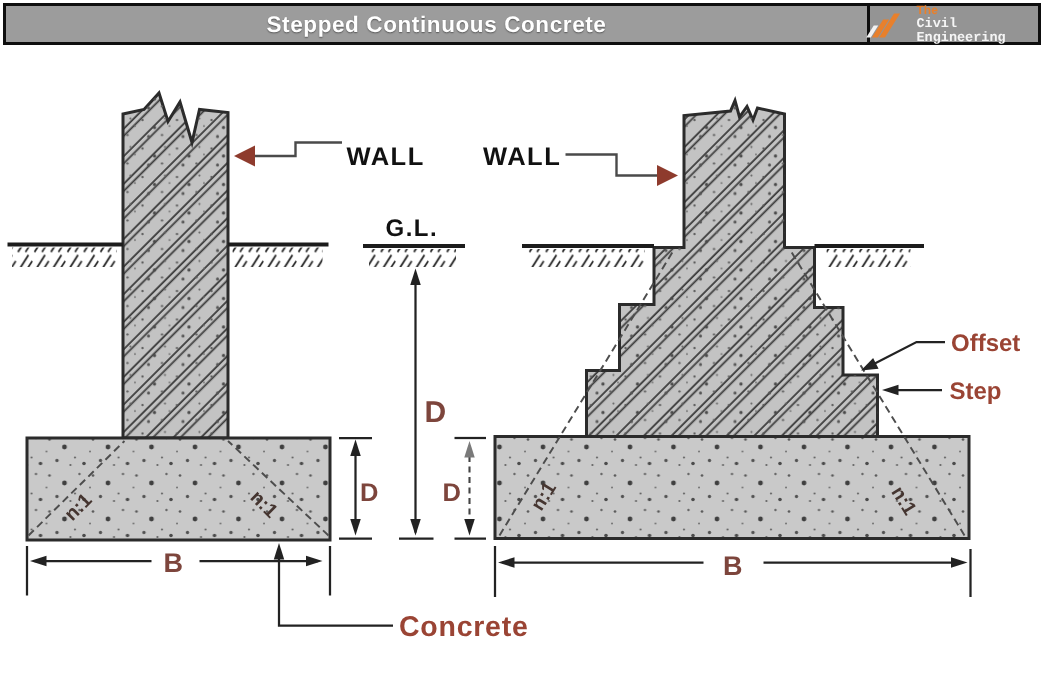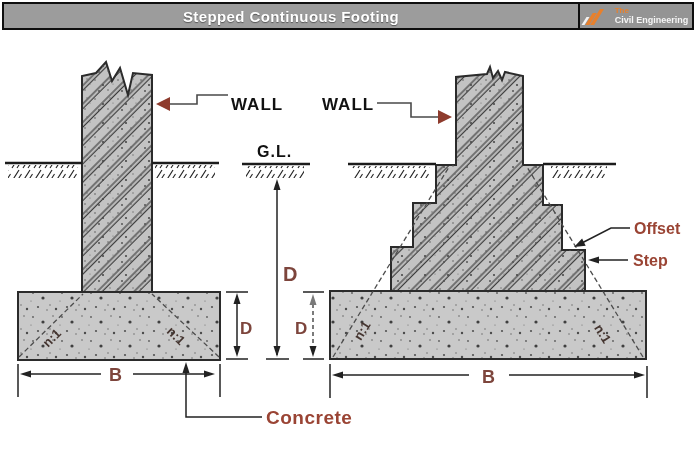--- a/index.html
+++ b/index.html
@@ -12,30 +12,30 @@
     text-shadow:0 1px 1px rgba(0,0,0,.45);}
   .logo-section{width:112px;border-left:2px solid #0e0e0e;background:#949494;
     display:flex;align-items:center;justify-content:center;gap:16px;}
   .logo-slashes{display:flex;align-items:flex-end;gap:2px;height:17px;}
   .logo-slashes i{display:block;transform:skewX(-32deg);}
   .logo-slashes .s1{width:3px;height:8px;background:#f2f2f2;}
   .logo-slashes .s2{width:4px;height:12px;background:#e8802c;}
   .logo-slashes .s3{width:4px;height:16px;background:#e8802c;}
   .logo-text{display:flex;flex-direction:column;line-height:1;}
   .logo-the{color:#e8802c;font-size:8px;font-weight:bold;}
-  .logo-ce{color:#f5f5f5;font-size:9px;font-weight:bold;margin-top:1px;}
+  .logo-ce{color:#f5f5f5;font-size:9px;font-weight:bold;margin-top:1px;font-family:Liberation Mono, monospace;}
   svg.diagram{position:absolute;left:0;top:0;}
   text{font-family:"Liberation Sans",sans-serif;}
 </style>
 </head>
 <body>
 
 <div class="titlebar">
   <div class="title-section">
-    <span>Stepped Continuous Footing</span>
+    <span>Stepped Continuous Concrete</span>
   </div>
   <div class="logo-section">
     <div class="logo-slashes">
       <i class="s1"></i>
         <i class="s2"></i>
         <i class="s3"></i>
     </div>
     <div class="logo-text">
       <span class="logo-the">The</span>
       <span class="logo-ce">Civil Engineering</span>

